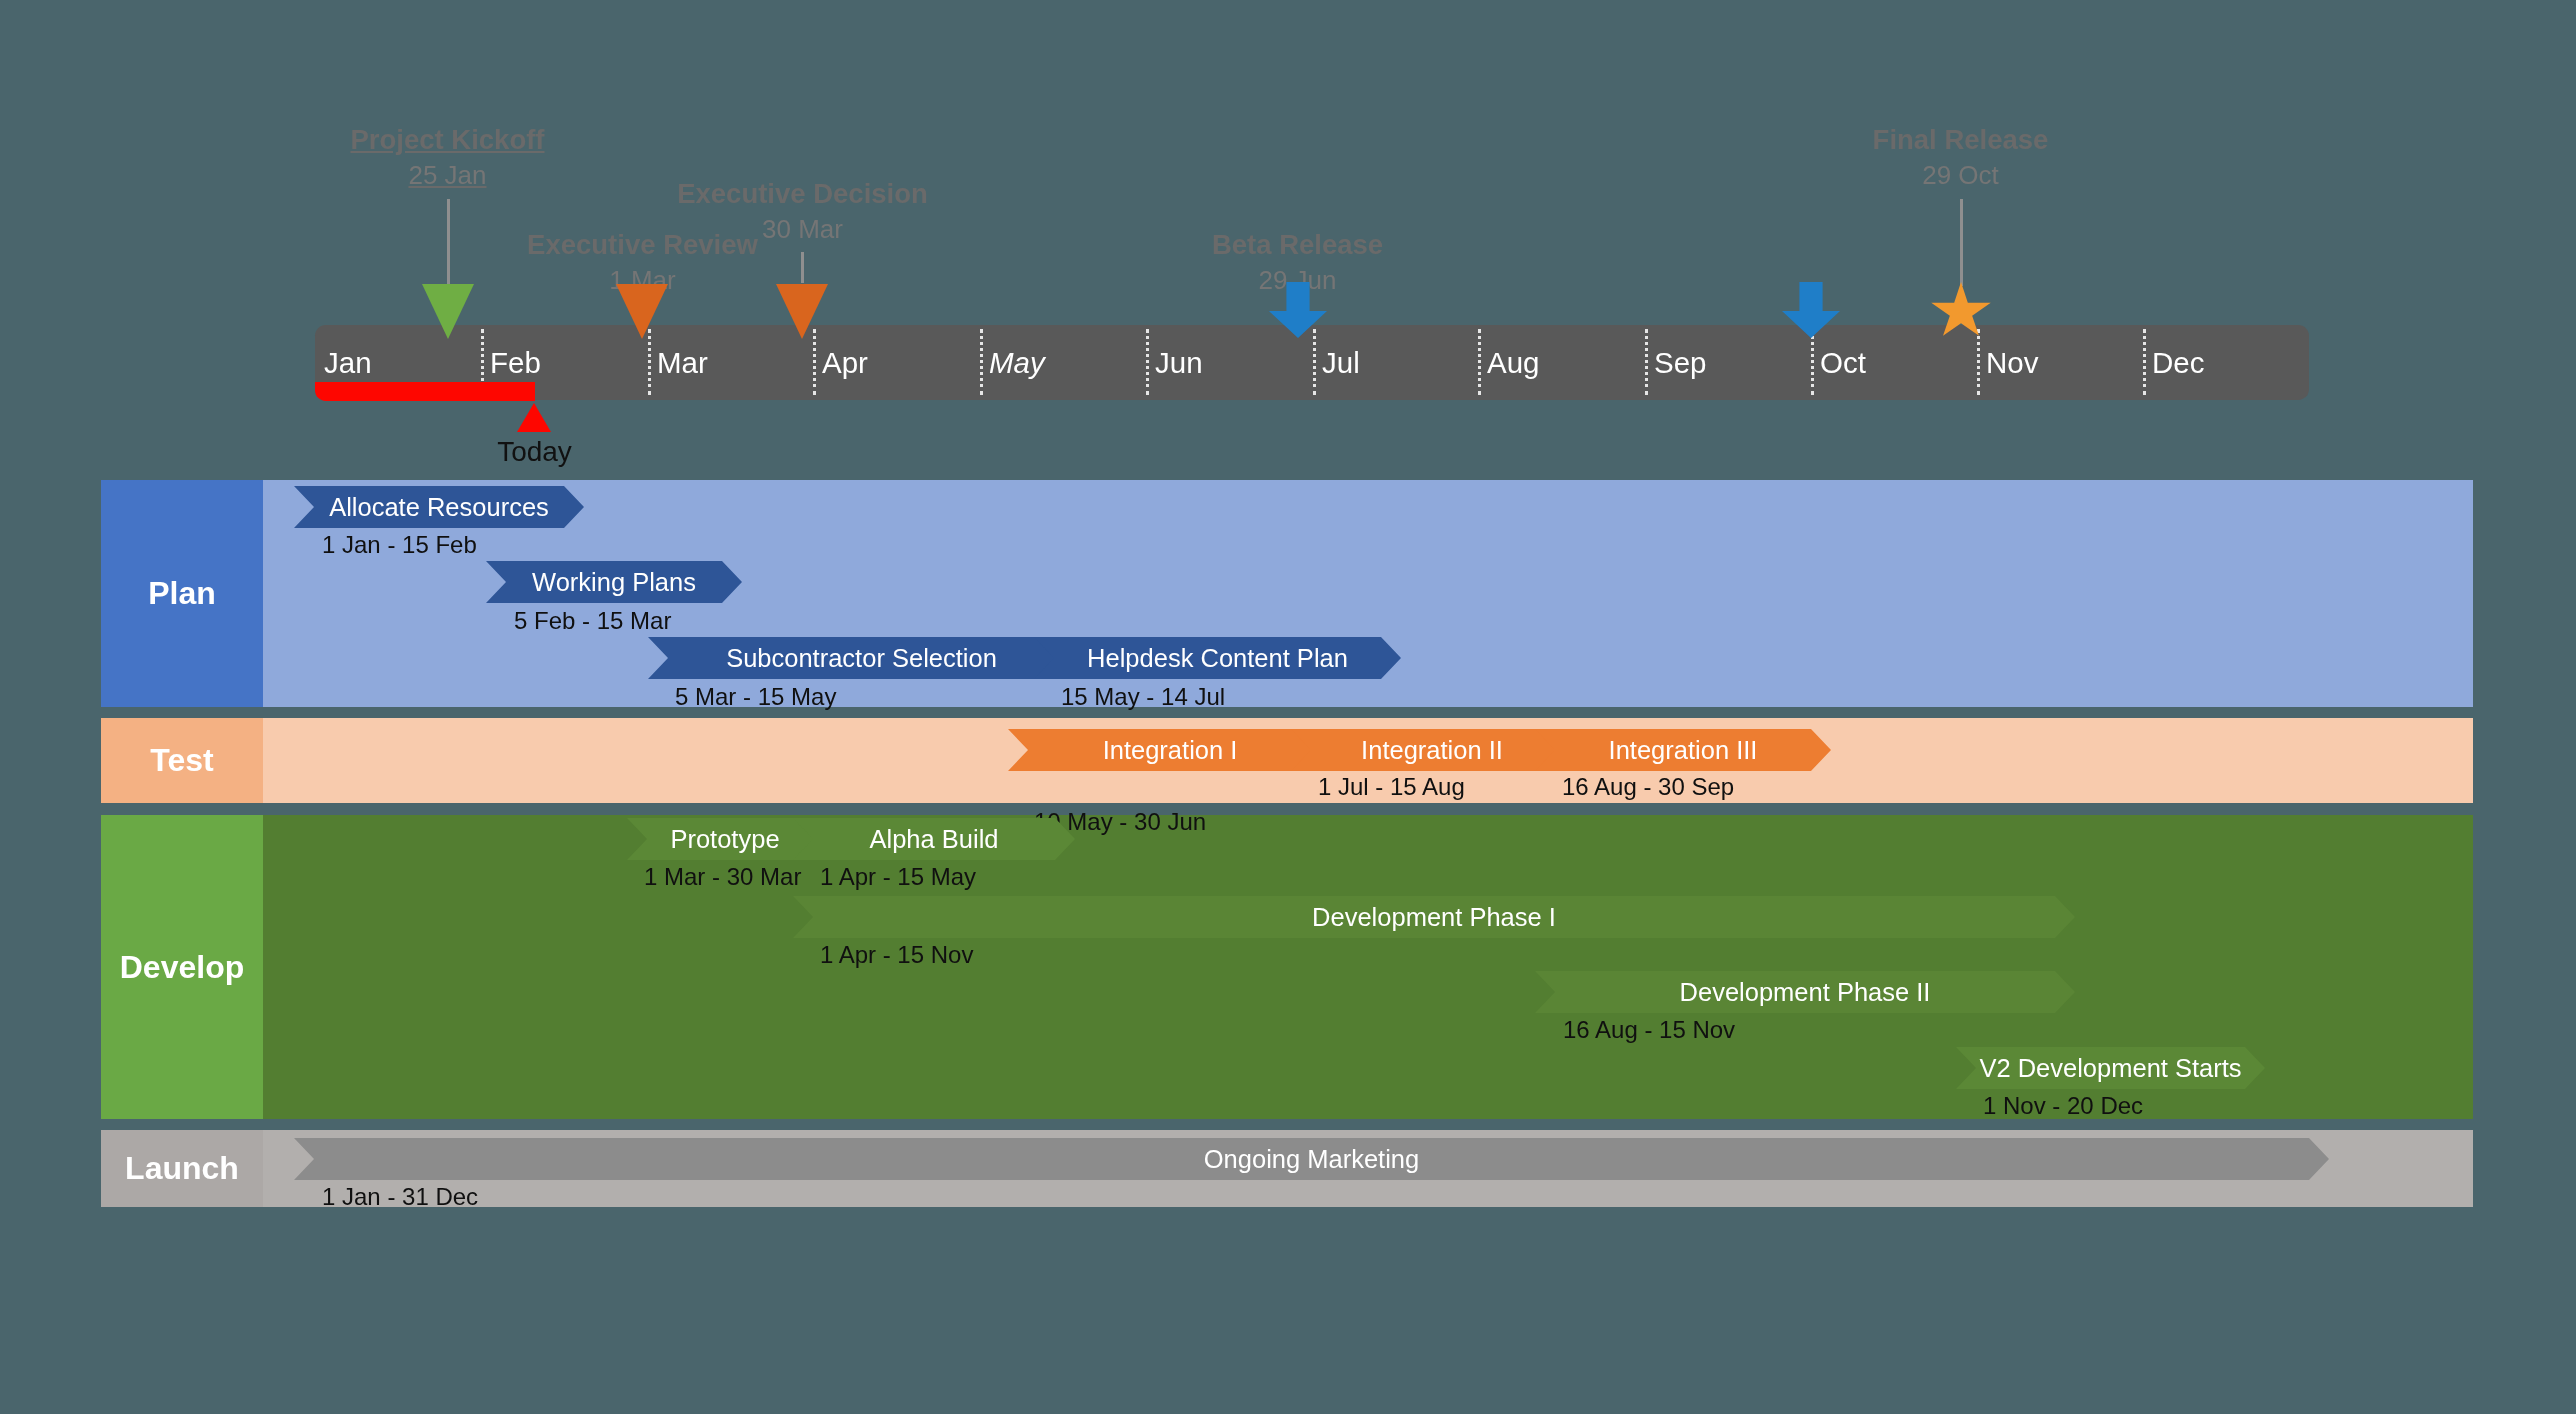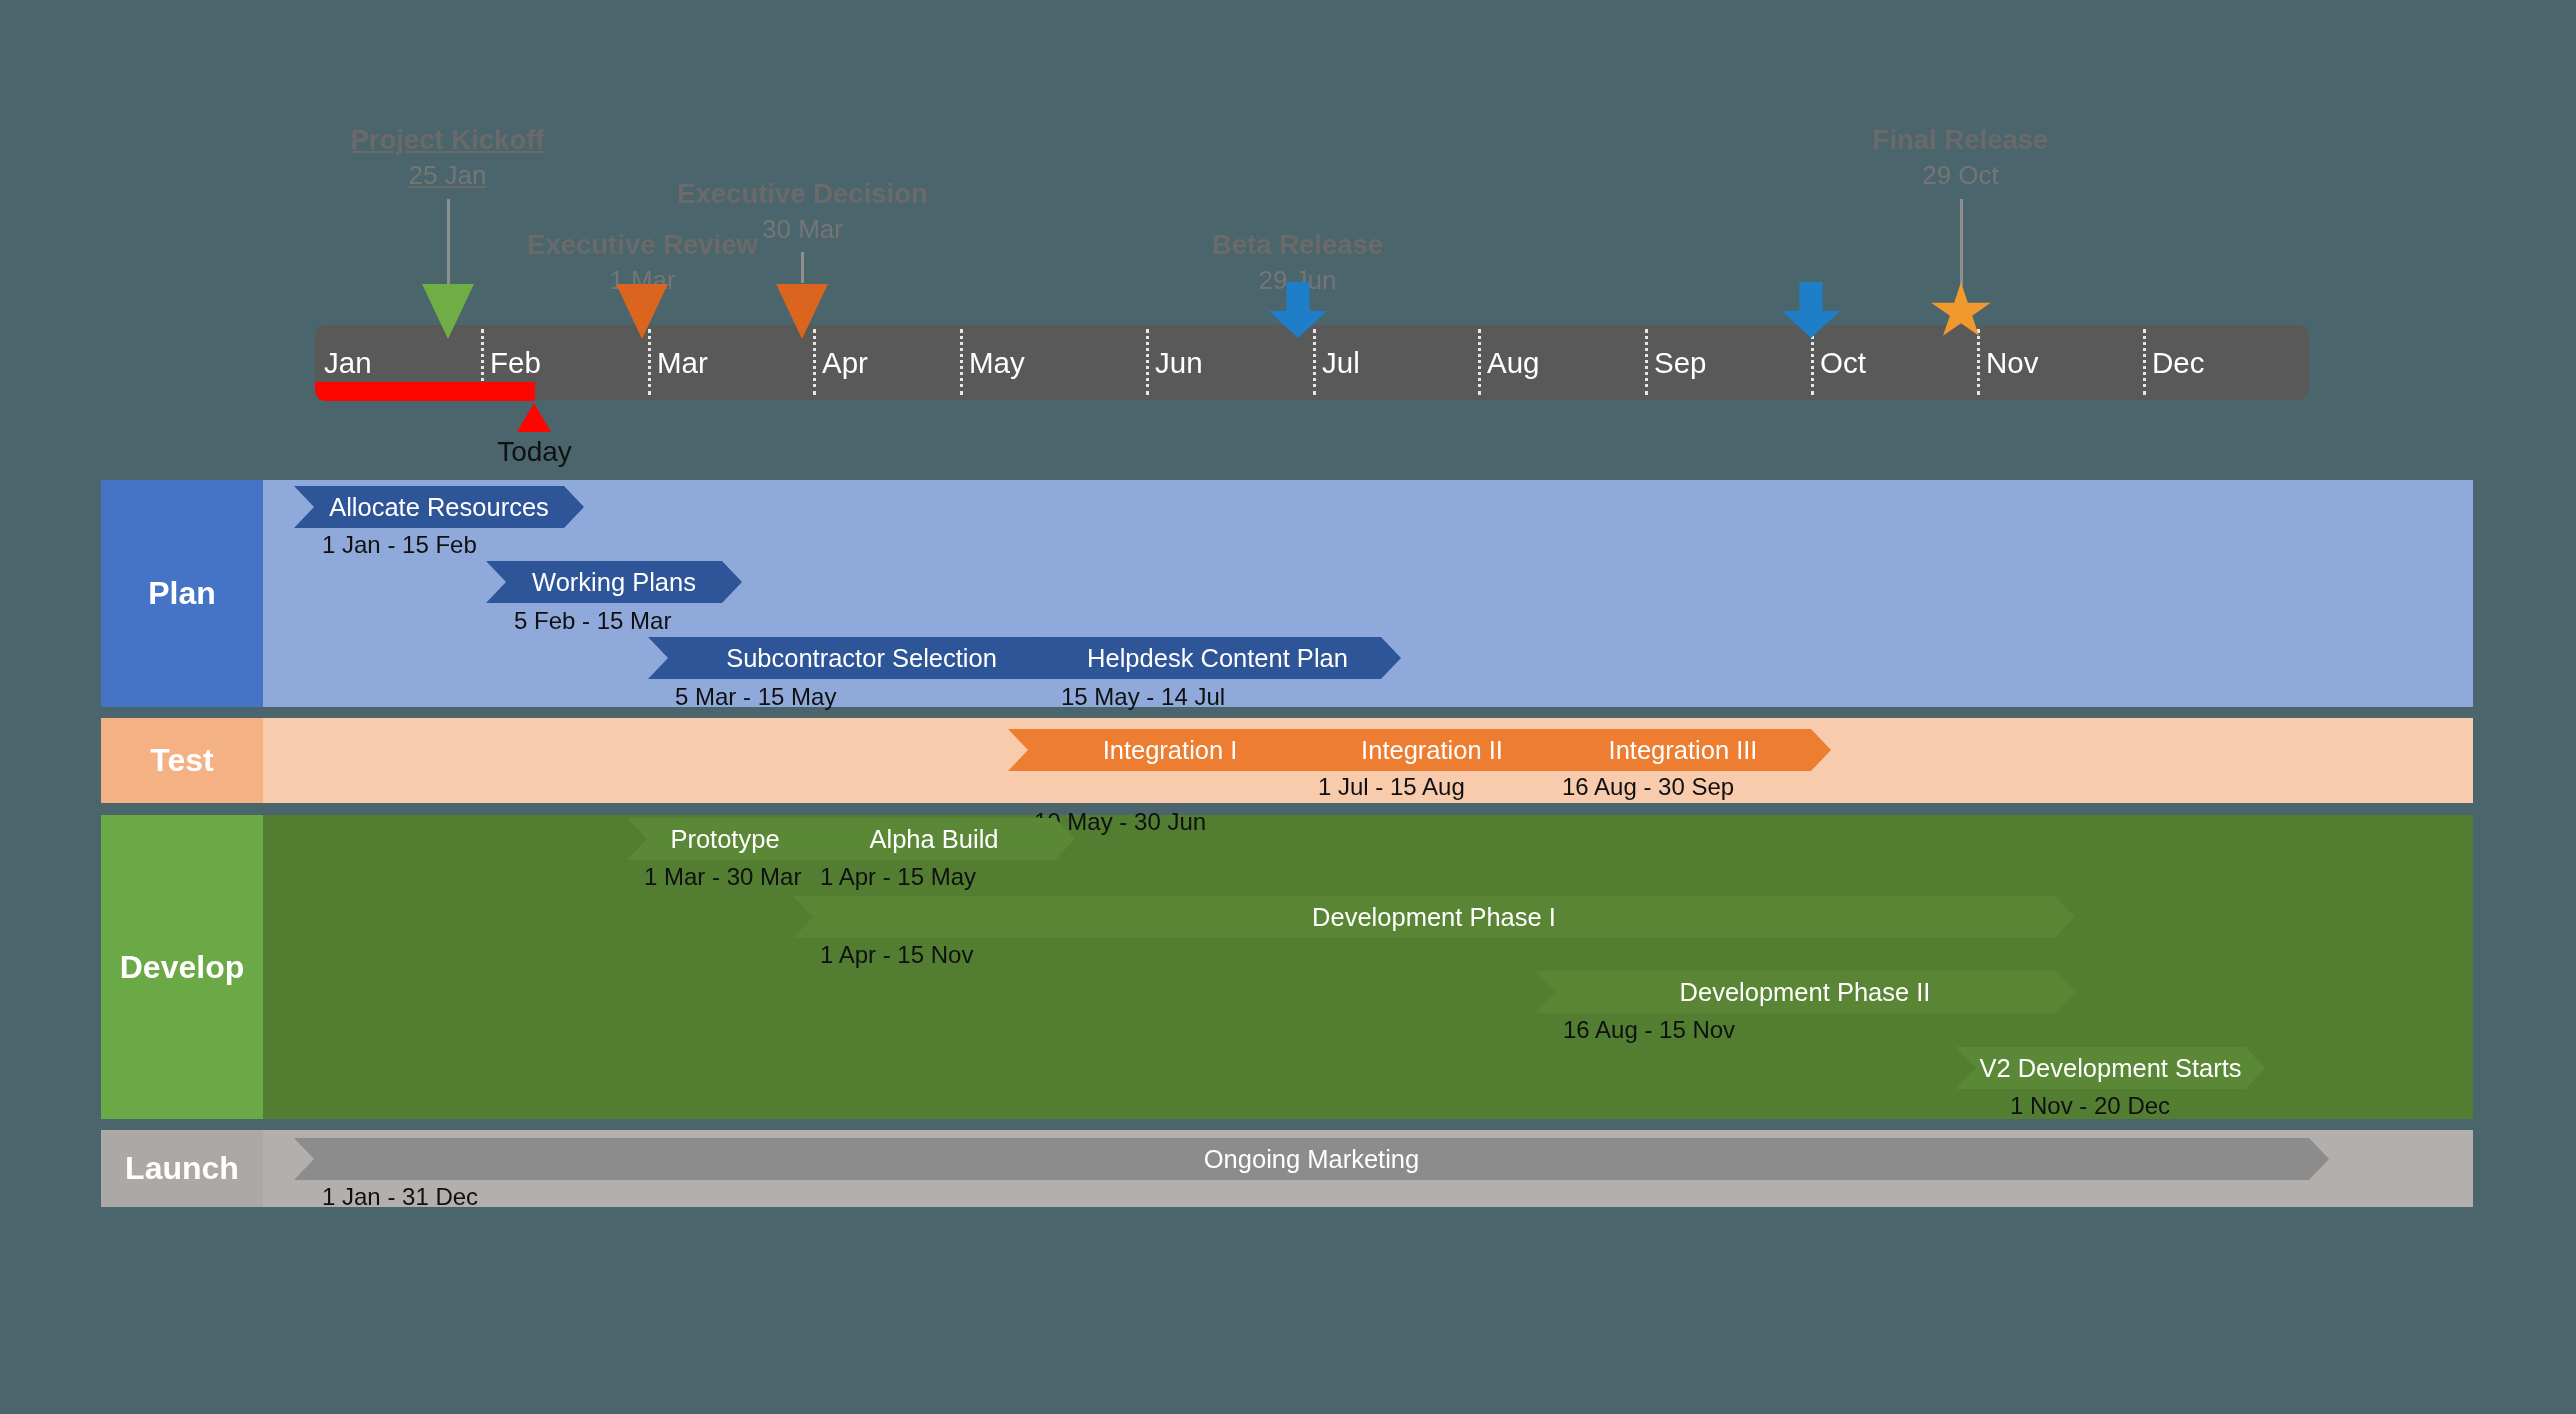--- a/index.html
+++ b/index.html
@@ -98,21 +98,21 @@
         <div class="mlabel">Feb</div>
       </div>
     <div class="mcell" style="left:333px;">
         <span class="msep"></span>
         <div class="mlabel">Mar</div>
       </div>
     <div class="mcell" style="left:498px;">
         <span class="msep"></span>
         <div class="mlabel">Apr</div>
       </div>
-    <div class="mcell" style="left:645px;">
+    <div class="mcell" style="left:665px;font-style:italic;">
         <span class="msep"></span>
         <div class="mlabel">May</div>
       </div>
     <div class="mcell" style="left:831px;">
         <span class="msep"></span>
         <div class="mlabel">Jun</div>
       </div>
     <div class="mcell" style="left:998px;">
         <span class="msep"></span>
         <div class="mlabel">Jul</div>
@@ -196,21 +196,21 @@
       <span>Development Phase I</span>
     </div>
   <div class="date" style="left:820px;top:941px;">1 Apr - 15 Nov</div>
   <div class="chev c-dev2" style="left:1535px;top:971px;width:540px;">
       <span>Development Phase II</span>
     </div>
   <div class="date" style="left:1563px;top:1016px;">16 Aug - 15 Nov</div>
   <div class="chev c-dev" style="left:1956px;top:1047px;width:309px;">
       <span>V2 Development Starts</span>
     </div>
-  <div class="date" style="left:1983px;top:1092px;margin-left:27px;">1 Nov - 20 Dec</div>
+  <div class="date" style="left:1983px;top:1092px;">1 Nov - 20 Dec</div>
 
   <div class="lane-label" style="top:1130px;height:77px;background:#ACA8A6;">
       <span>Launch</span>
     </div>
   <div class="lane-body" style="top:1130px;height:77px;background:#B2AFAD;"></div>
   <div class="chev c-launch" style="left:294px;top:1138px;width:2035px;">
       <span>Ongoing Marketing</span>
     </div>
   <div class="date" style="left:322px;top:1183px;">1 Jan - 31 Dec</div>
 

